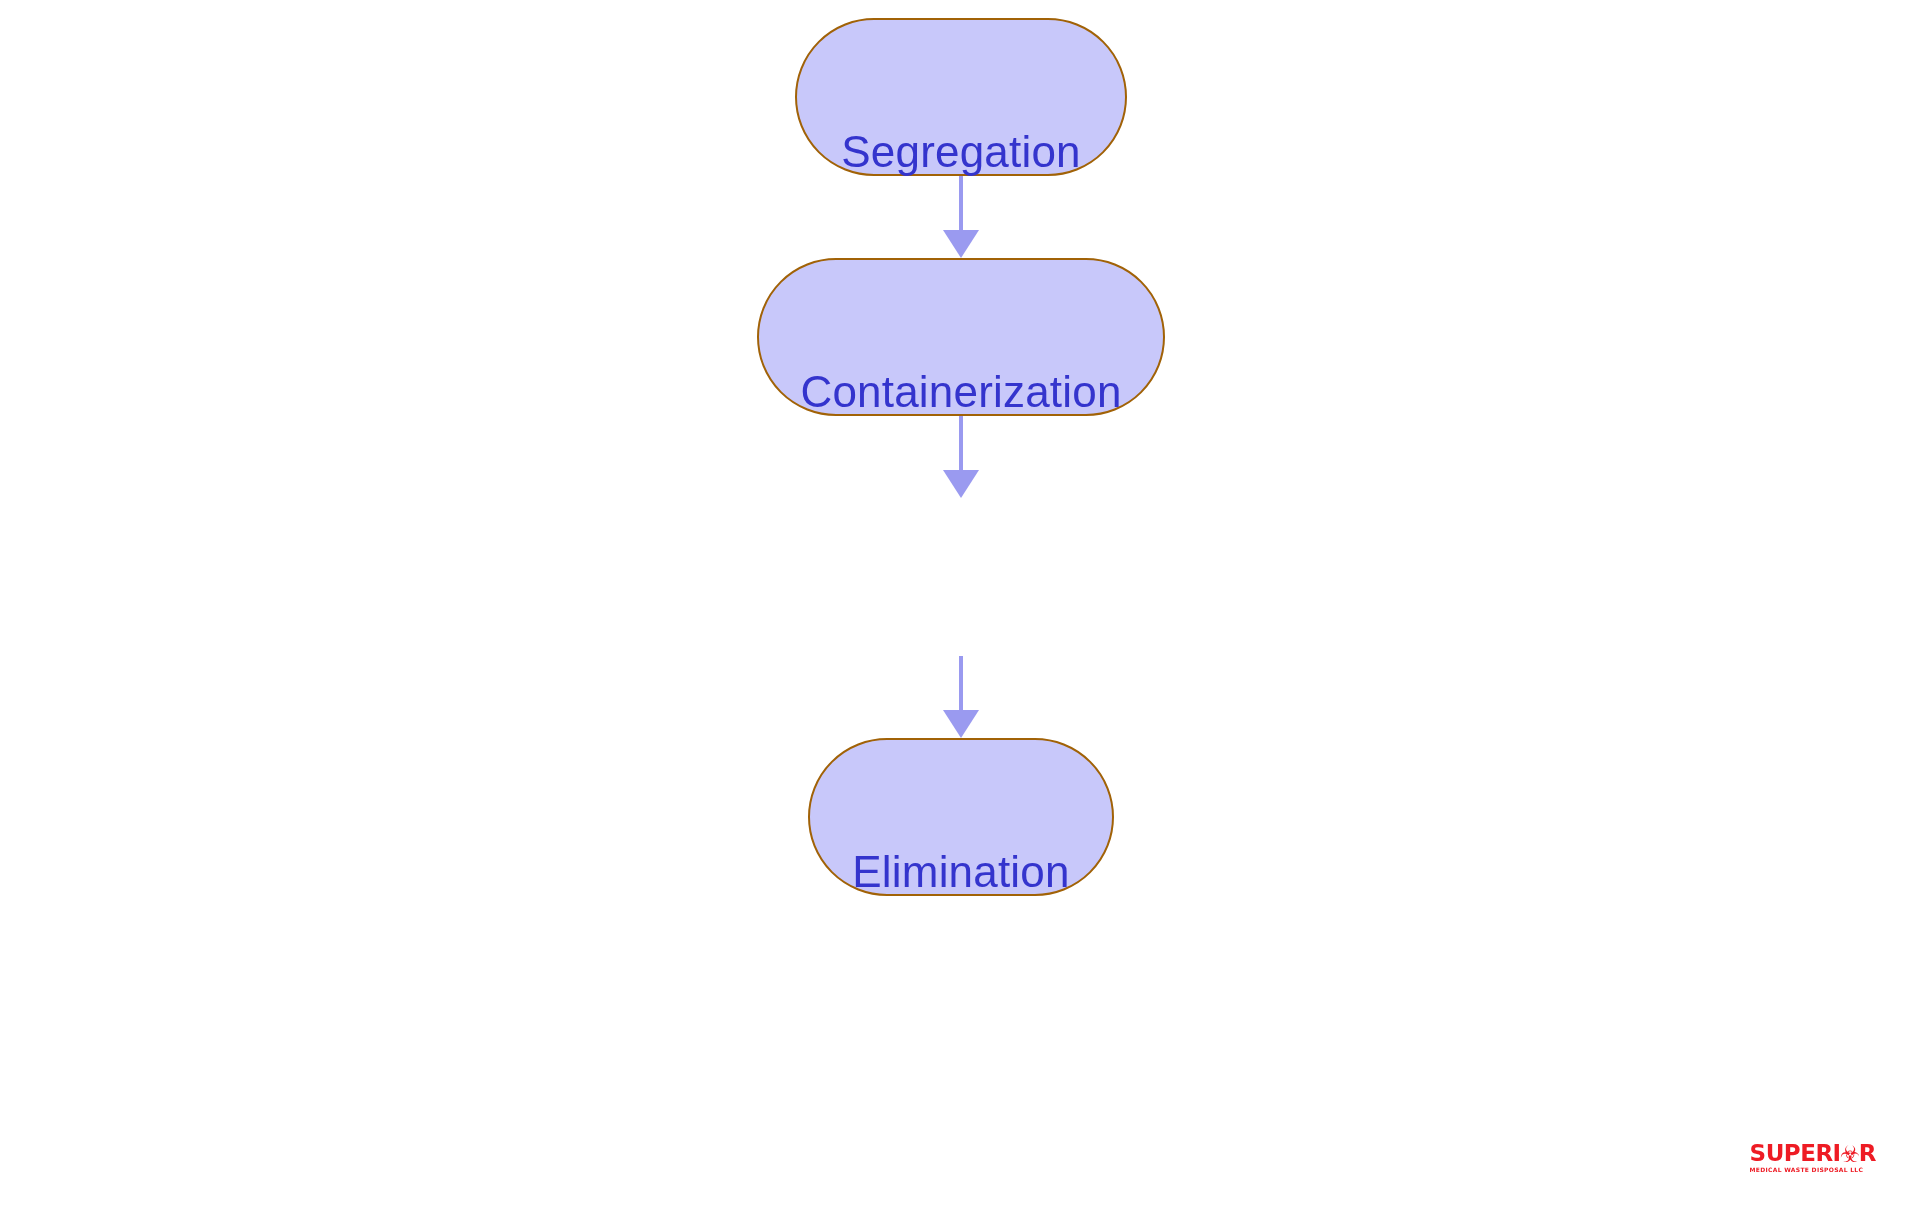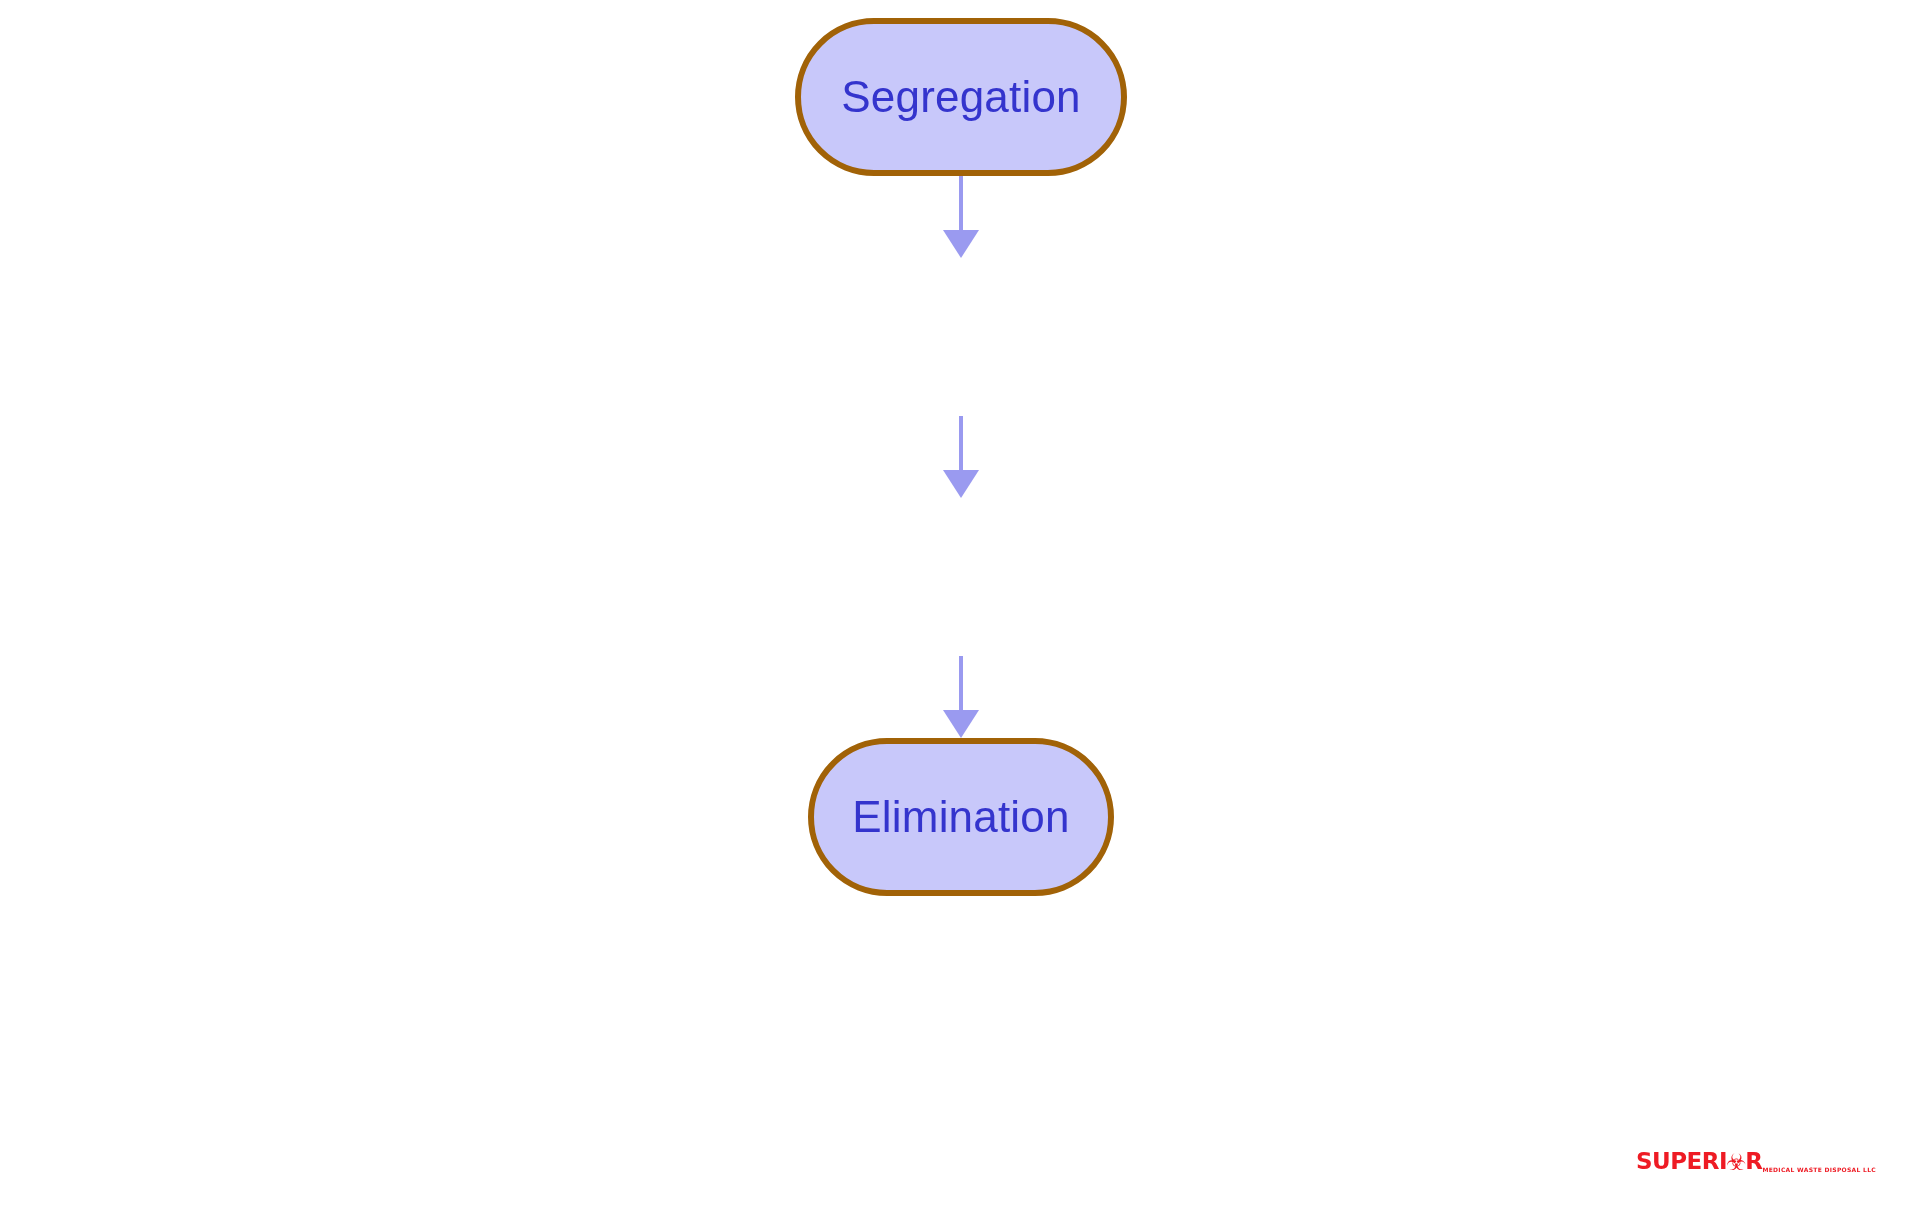--- a/index.html
+++ b/index.html
@@ -30,24 +30,24 @@
     top: 0;
     width: 1920px;
     height: 1215px;
   }
 
   
   .node {
     position: absolute;
     box-sizing: border-box;
     display: flex;
-    align-items: center;
+    align-items: flex-end;
     justify-content: center;
     background: #c8c8fa;
-    border: 6px solid #a16207;
+    border: 2px solid #a16207;
     border-radius: 999px;
     transform: translateX(-50%);
   }
   .node-label {
     color: #3434cd;
     font-size: 44px;
     font-weight: 400;
     letter-spacing: 0.2px;
     line-height: 1;
     white-space: nowrap;
@@ -92,22 +92,22 @@
   .edge-2 .edge-line { height: 56px; }
   .edge-3 { top: 656px; height: 82px; }
   .edge-3 .edge-line { height: 56px; }
 
   
   #watermark {
     position: absolute;
     right: 44px;
     bottom: 42px;
     display: flex;
-    flex-direction: row;
-    align-items: flex-end;
+    flex-direction: column;
+    align-items: flex-start;
     user-select: none;
   }
   .wm-wordmark {
     display: flex;
     align-items: center;
     font-family: "DejaVu Sans", "Liberation Sans", sans-serif;
     font-weight: bold;
     font-size: 23px;
     letter-spacing: -0.5px;
     color: #ee1b24;
@@ -140,20 +140,23 @@
 
     <div class="node node-1">
       <span class="node-label">Segregation</span>
     </div>
 
     <div class="edge edge-1">
       <div class="edge-line"></div>
       <div class="edge-head"></div>
     </div>
 
+    <div class="node node-2">
+      <span class="node-label">Containerization</span>
+    </div>
 
     <div class="edge edge-2">
       <div class="edge-line"></div>
       <div class="edge-head"></div>
     </div>
 
 
     <div class="edge edge-3">
       <div class="edge-line"></div>
       <div class="edge-head"></div>

